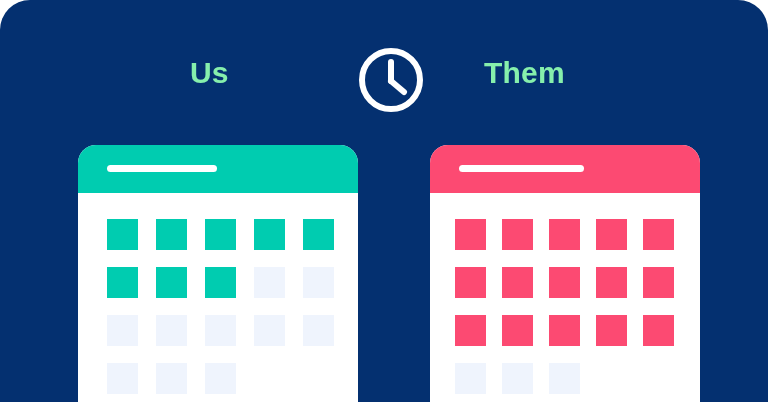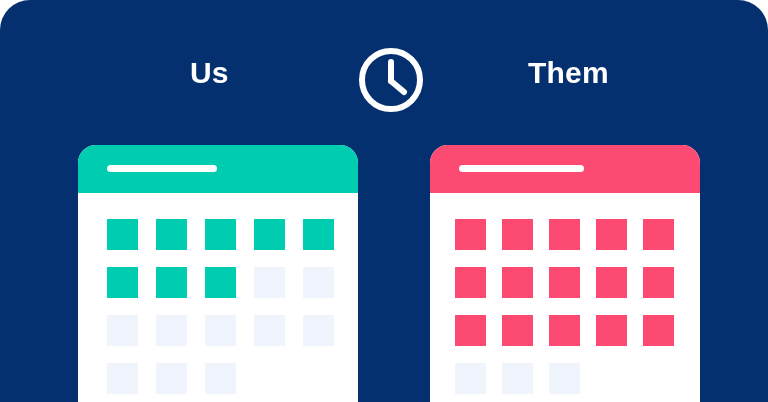--- a/index.html
+++ b/index.html
@@ -20,30 +20,30 @@
     height: 402px;
     background: #043070;
     border-radius: 30px 30px 0 0;
     overflow: hidden;
   }
 
   
   .label {
     position: absolute;
     top: 54px;
-    color: #ffffff;
+    color: #86efac;
     font-size: 30px;
     font-weight: bold;
     letter-spacing: 0.2px;
     line-height: 38px;
     white-space: nowrap;
     font-family: "Liberation Sans", sans-serif;
   }
   #label-us   { left: 190px; }
-  #label-them { left: 528px; }
+  #label-them { left: 484px; }
 
   #clock-icon {
     position: absolute;
     left: 355px;
     top: 44px;
     width: 72px;
     height: 72px;
   }
 
   

